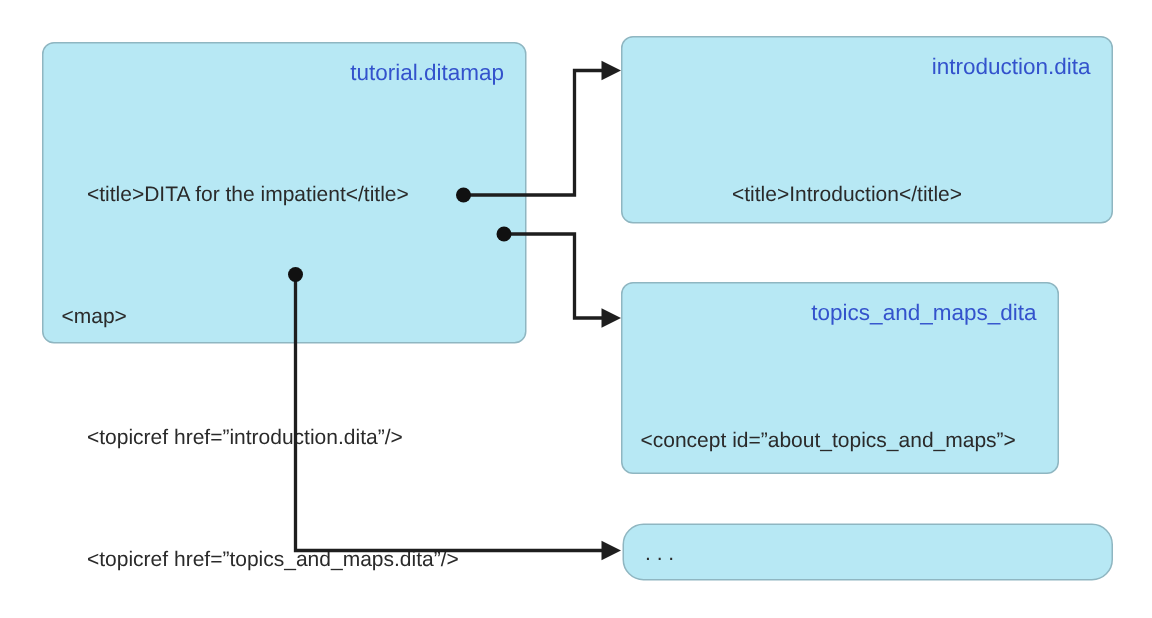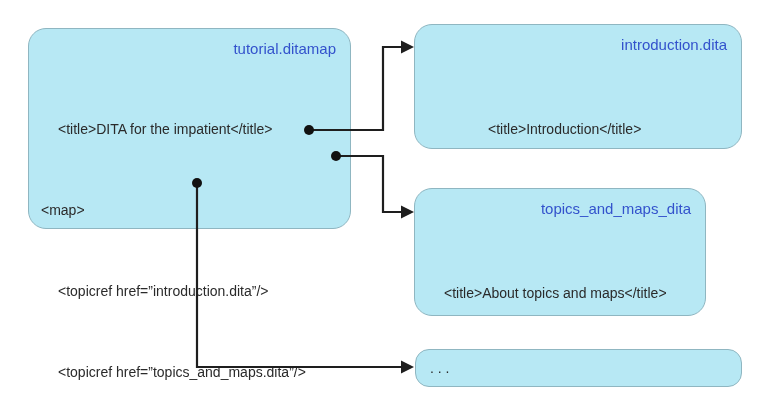--- a/index.html
+++ b/index.html
@@ -13,21 +13,21 @@
     width: 768px;
     height: 412px;
     background: #ffffff;
     overflow: hidden;
   }
   .box {
     position: absolute;
     box-sizing: border-box;
     background: #b7e8f4;
     border: 1.5px solid #8fb6c1;
-    border-radius: 18px;
+    border-radius: 8px;
   }
   .box-title {
     text-align: right;
     padding: 11px 14px 0 0;
     color: #3352cc;
     font-size: 15px;
     line-height: 18px;
     white-space: pre;
   }
   .code {
@@ -78,20 +78,21 @@
     <div class="box-title">introduction.dita</div>
     <div class="code mt-right">
       <span class="line ind">&lt;title&gt;Introduction&lt;/title&gt;</span>
       <span class="line ind">. . .</span>
     </div>
   </div>
 
   <div class="box" style="left:414px; top:188px; width:292px; height:128px;">
     <div class="box-title">topics_and_maps_dita</div>
     <div class="code mt-right">
+      <span class="line">&lt;concept id=”about_topics_and_maps”&gt;</span>
       <span class="line ind">&lt;title&gt;About topics and maps&lt;/title&gt;</span>
       
     </div>
   </div>
 
   <div class="box box-more" style="left:415px; top:349px; width:327px; height:38px;">
     <div class="code">
       <span class="line">. . .</span>
     </div>
   </div>

